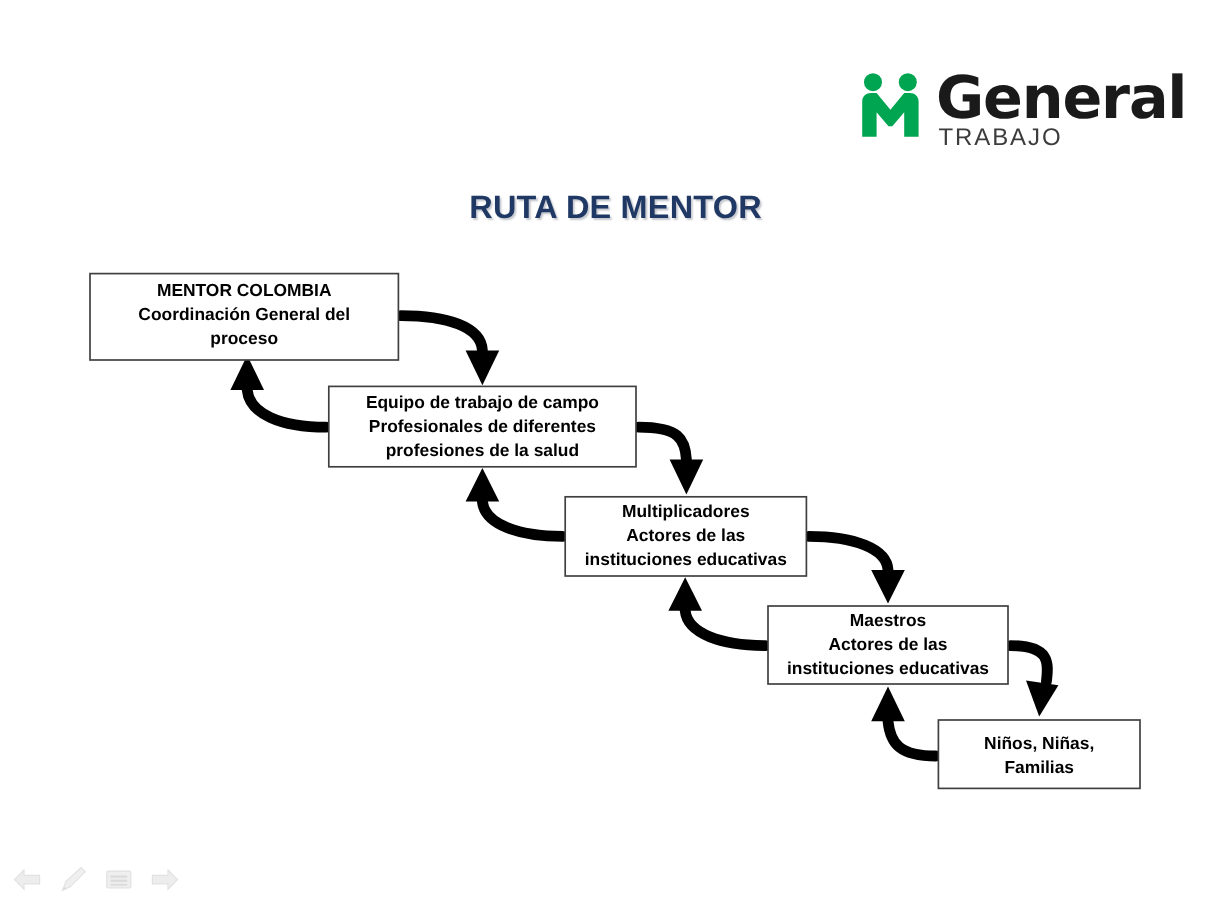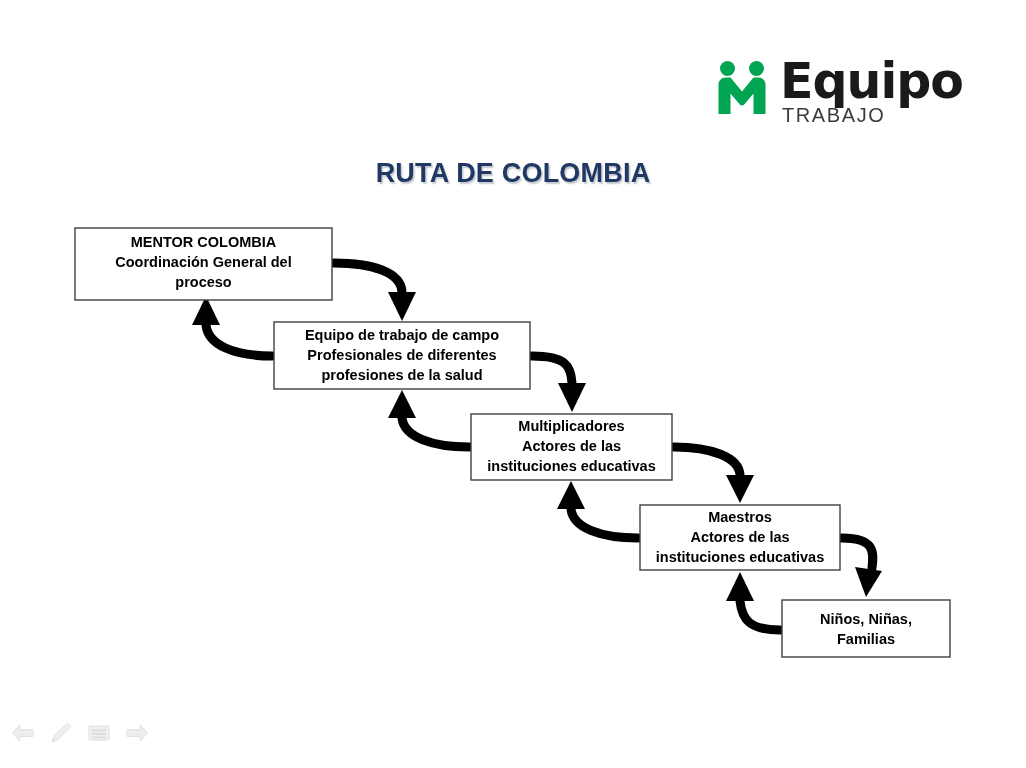--- a/index.html
+++ b/index.html
@@ -121,26 +121,26 @@
 </head>
 <body>
 
 <div id="brand-logo">
   <svg id="logo-mark" viewBox="0 0 56 56">
     <circle cx="13.5" cy="8.5" r="7.5" fill="#00A551"></circle>
     <circle cx="42.5" cy="8.5" r="7.5" fill="#00A551"></circle>
     <path d="M4.5 54 L4.5 24.5 C4.5 20.4 7.8 17.6 11.8 17.6 L16.5 17.6 L28 31.5 L39.5 17.6 L44.2 17.6 C48.2 17.6 51.5 20.4 51.5 24.5 L51.5 54 L39.5 54 L39.5 33.5 L29.6 45.2 L26.4 45.2 L16.5 33.5 L16.5 54 Z" fill="#00A551"></path>
   </svg>
   <div id="logo-wordmark">
-    <div id="logo-title">Equipo</div>
+    <div id="logo-title">General</div>
     <div id="logo-subtitle">TRABAJO</div>
   </div>
 </div>
 
-<div id="slide-title">RUTA DE COLOMBIA</div>
+<div id="slide-title">RUTA DE MENTOR</div>
 
 <svg id="diagram" viewBox="0 0 1026 768">
 
   <g>
     <path class="flow-arrow" d="M334,263 C372,263 401,272 402,292"></path>
     <polygon class="flow-arrow-head" points="402,321 388,292 416,292"></polygon>
   </g>
   <g>
     <path class="flow-arrow" d="M532,356 C566,356 571,366 572,383"></path>
     <polygon class="flow-arrow-head" points="572,412 558,383 586,383"></polygon>

